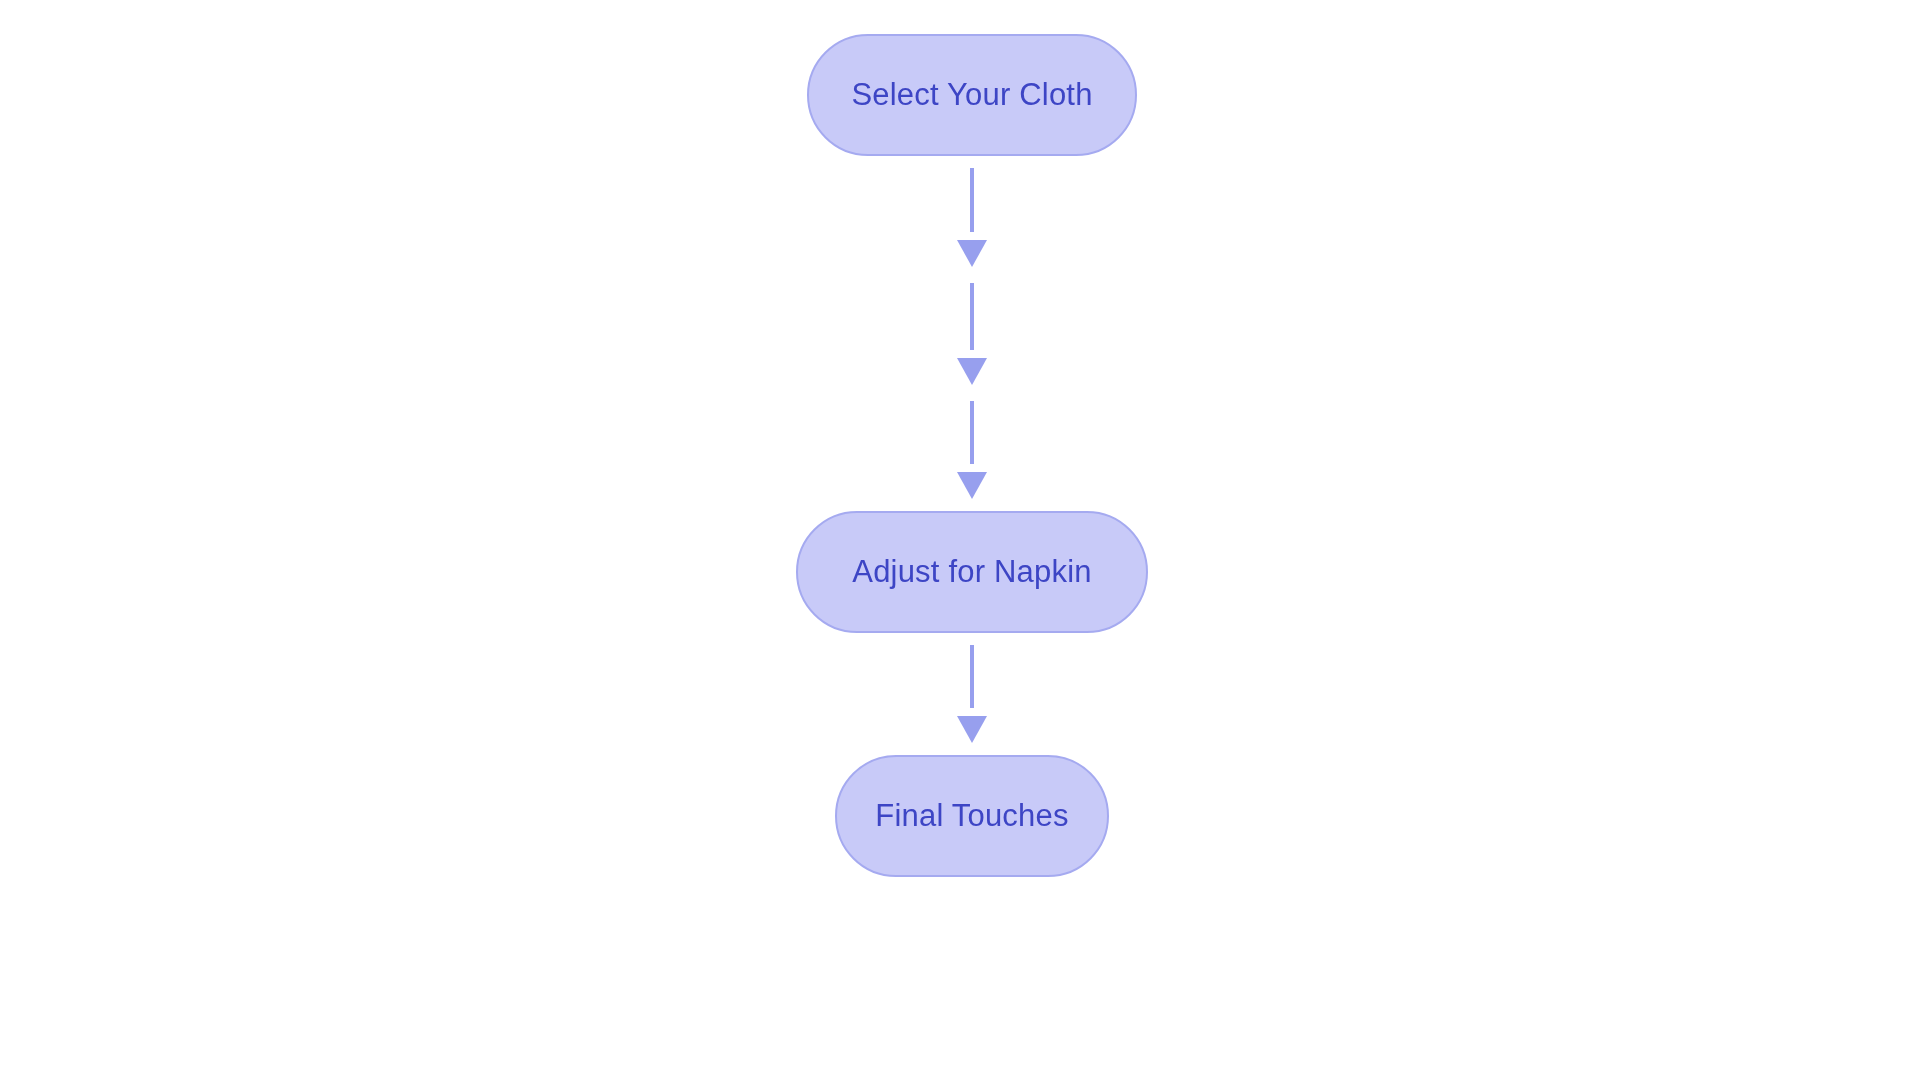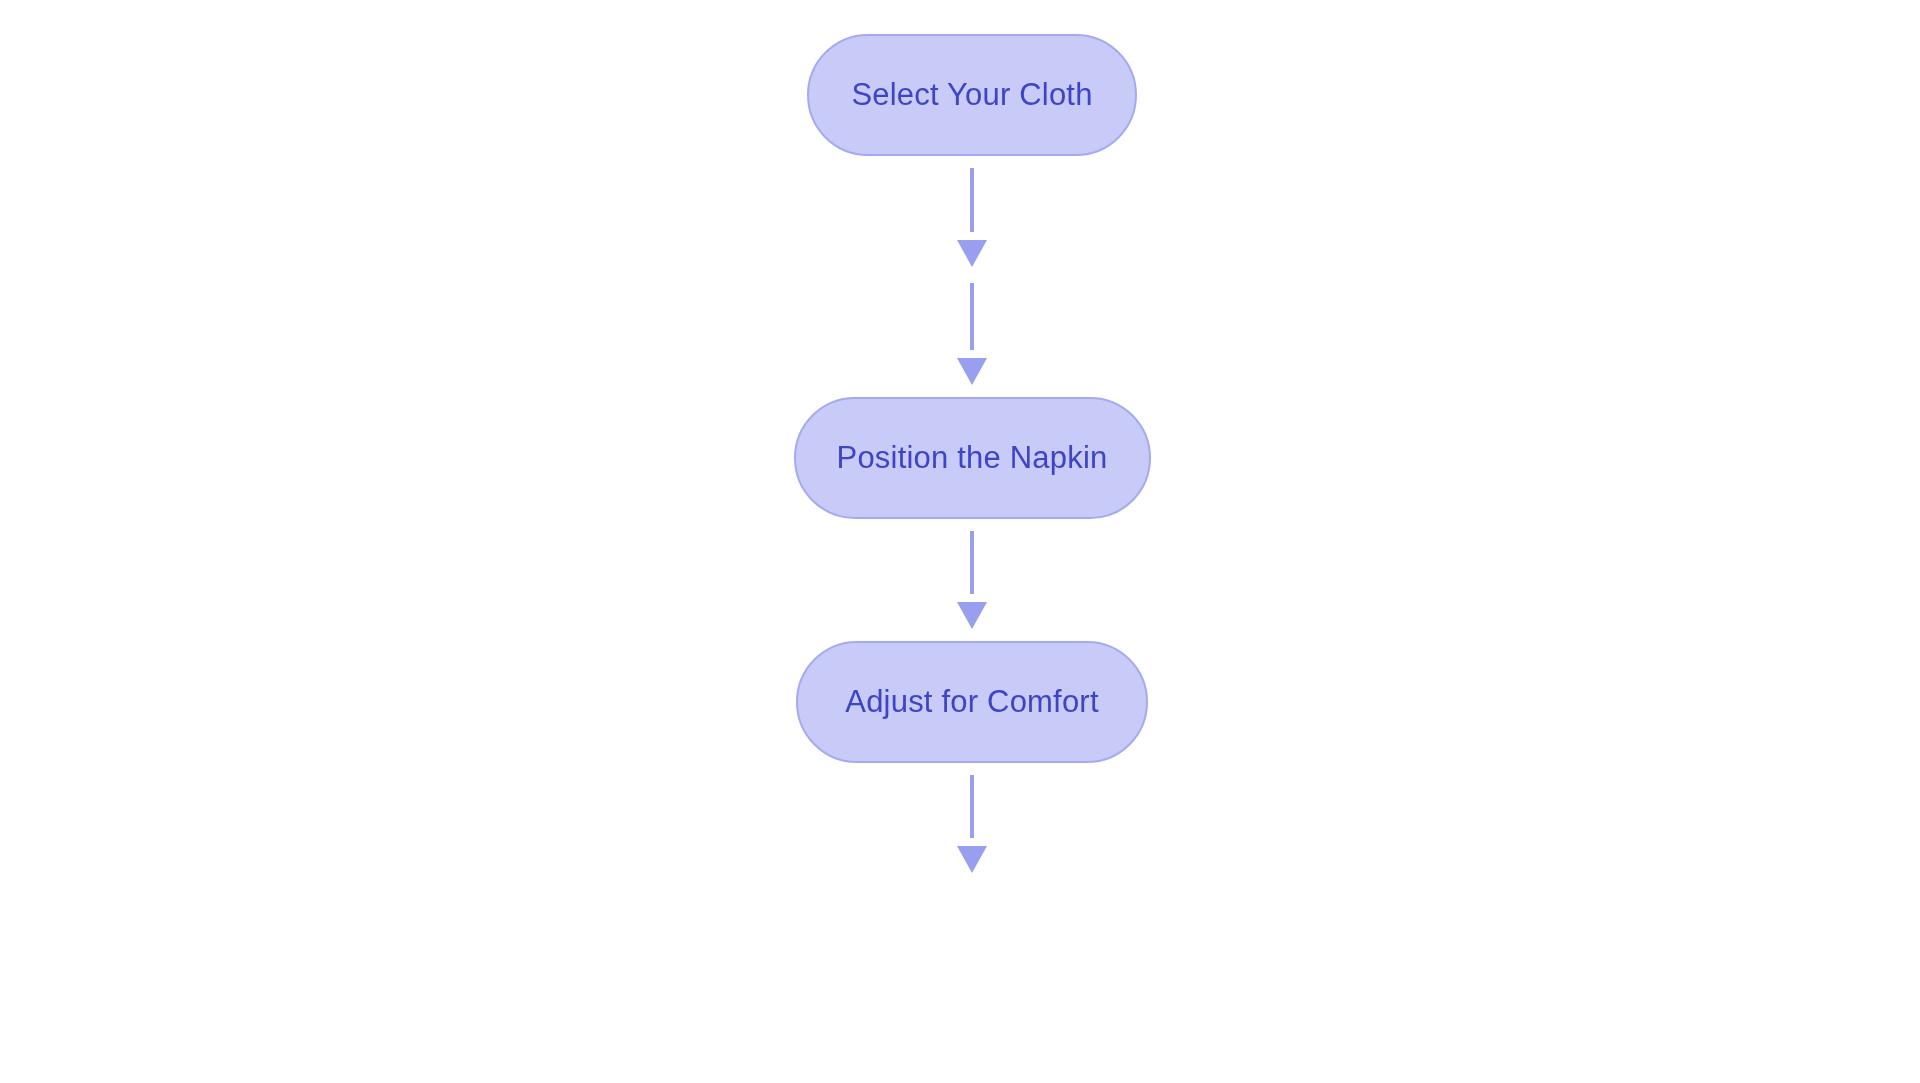--- a/index.html
+++ b/index.html
@@ -81,32 +81,32 @@
     <div class="arrow-line"></div>
     <div class="arrow-head"></div>
   </div>
 
 
   <div class="arrow g2">
     <div class="arrow-line"></div>
     <div class="arrow-head"></div>
   </div>
 
-  <div class="node n3">
-    <span>Position the Napkin</span>
-  </div>
 
   <div class="arrow g3">
     <div class="arrow-line"></div>
     <div class="arrow-head"></div>
   </div>
 
   <div class="node n4">
-    <span>Adjust for Comfort</span>
+    <span>Adjust for Napkin</span>
   </div>
 
   <div class="arrow g4">
     <div class="arrow-line"></div>
     <div class="arrow-head"></div>
   </div>
 
+  <div class="node n5">
+    <span>Final Touches</span>
+  </div>
 
 </div>
 
 </body></html>

